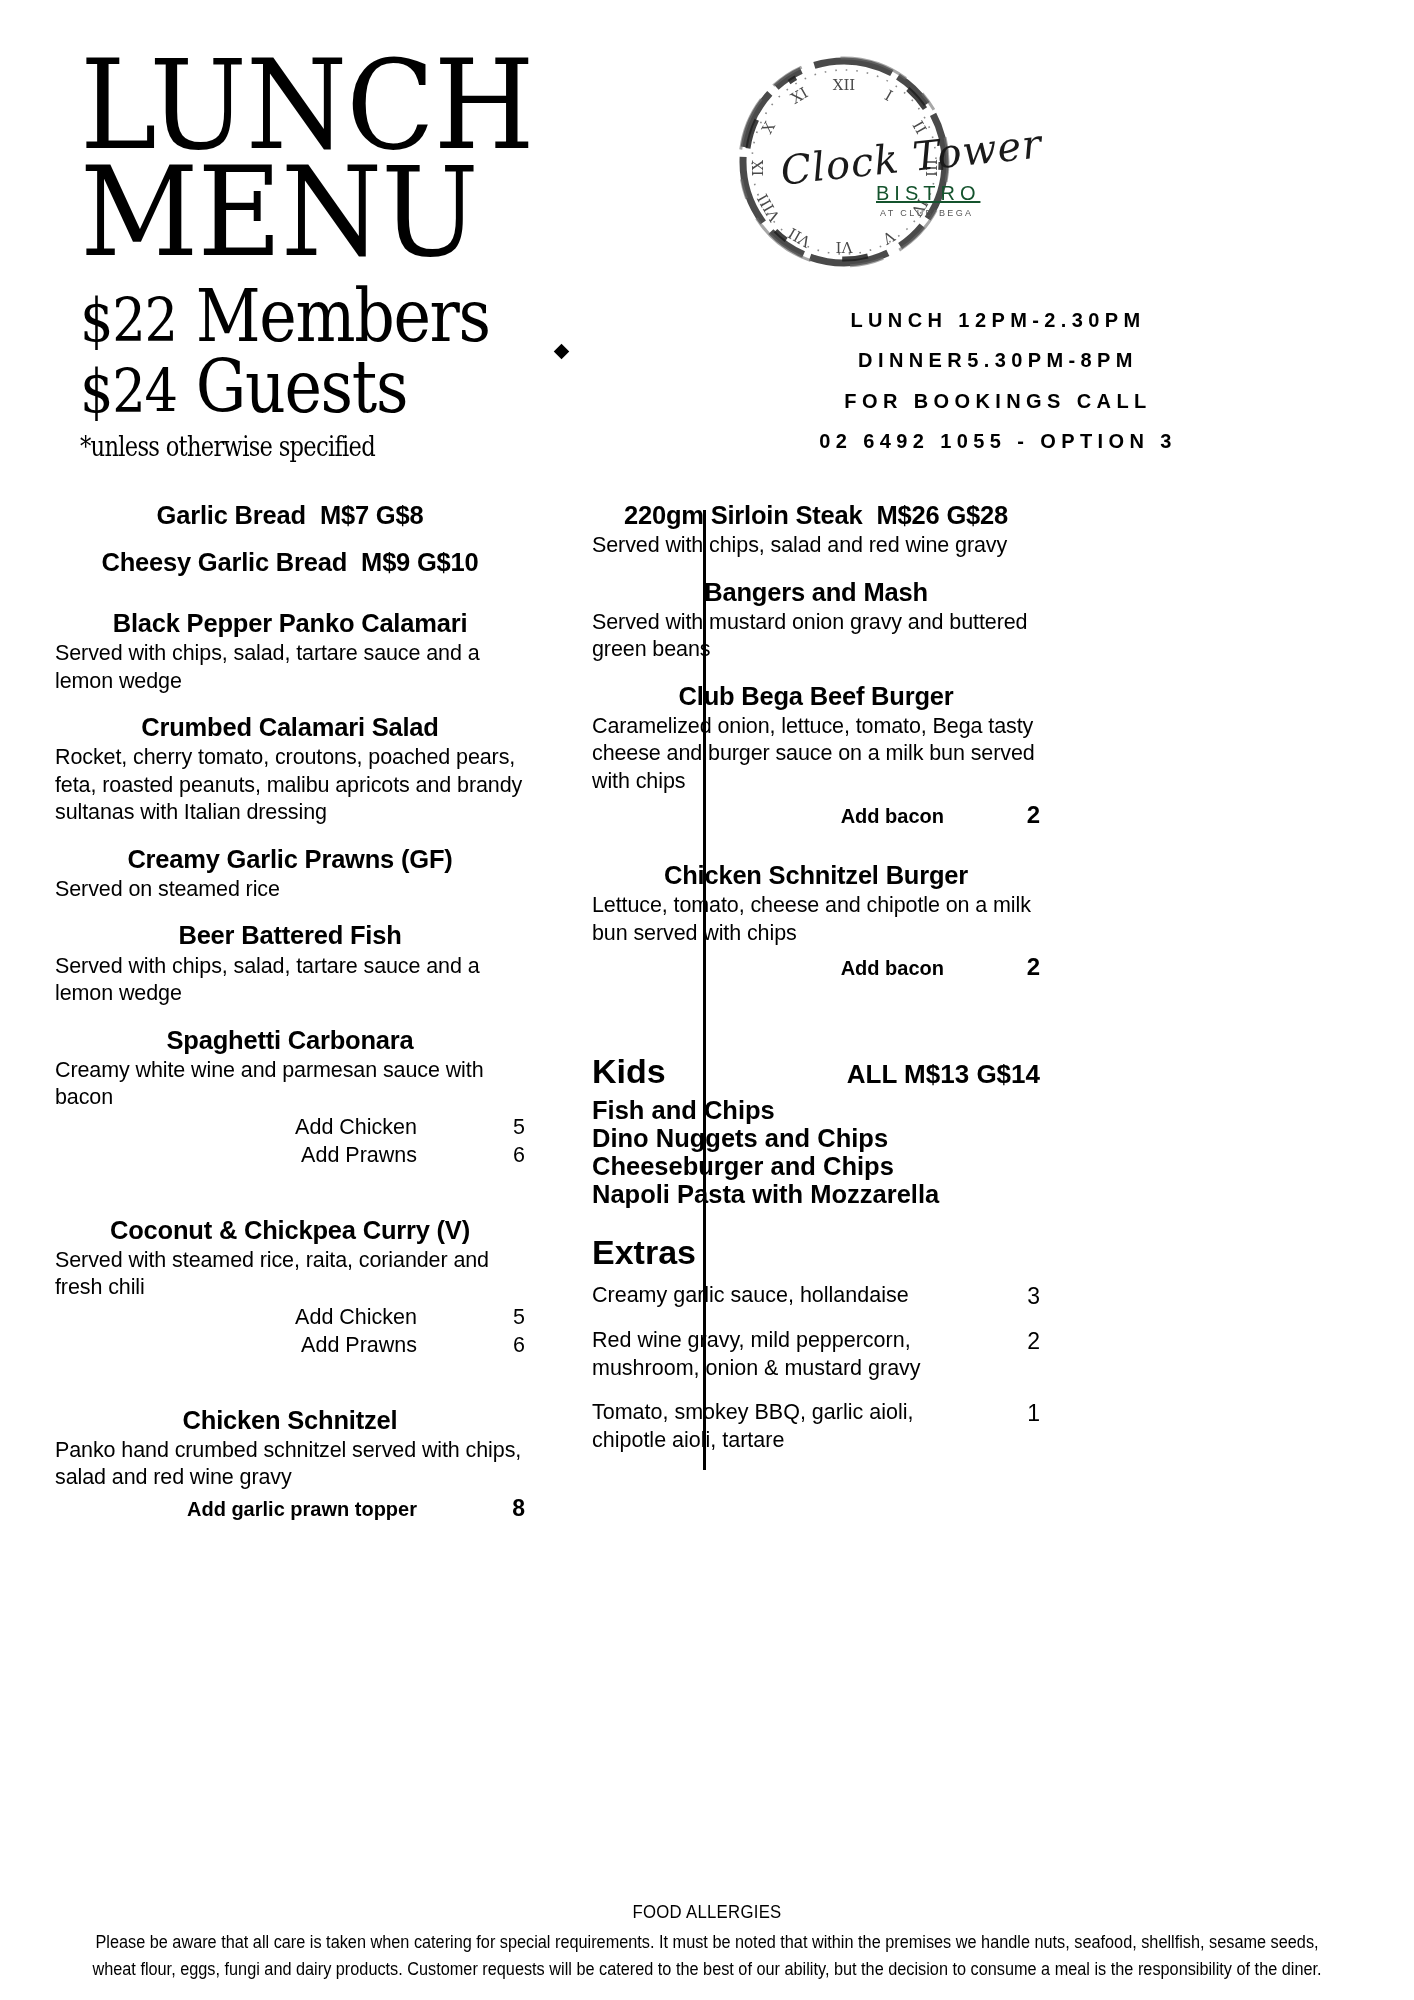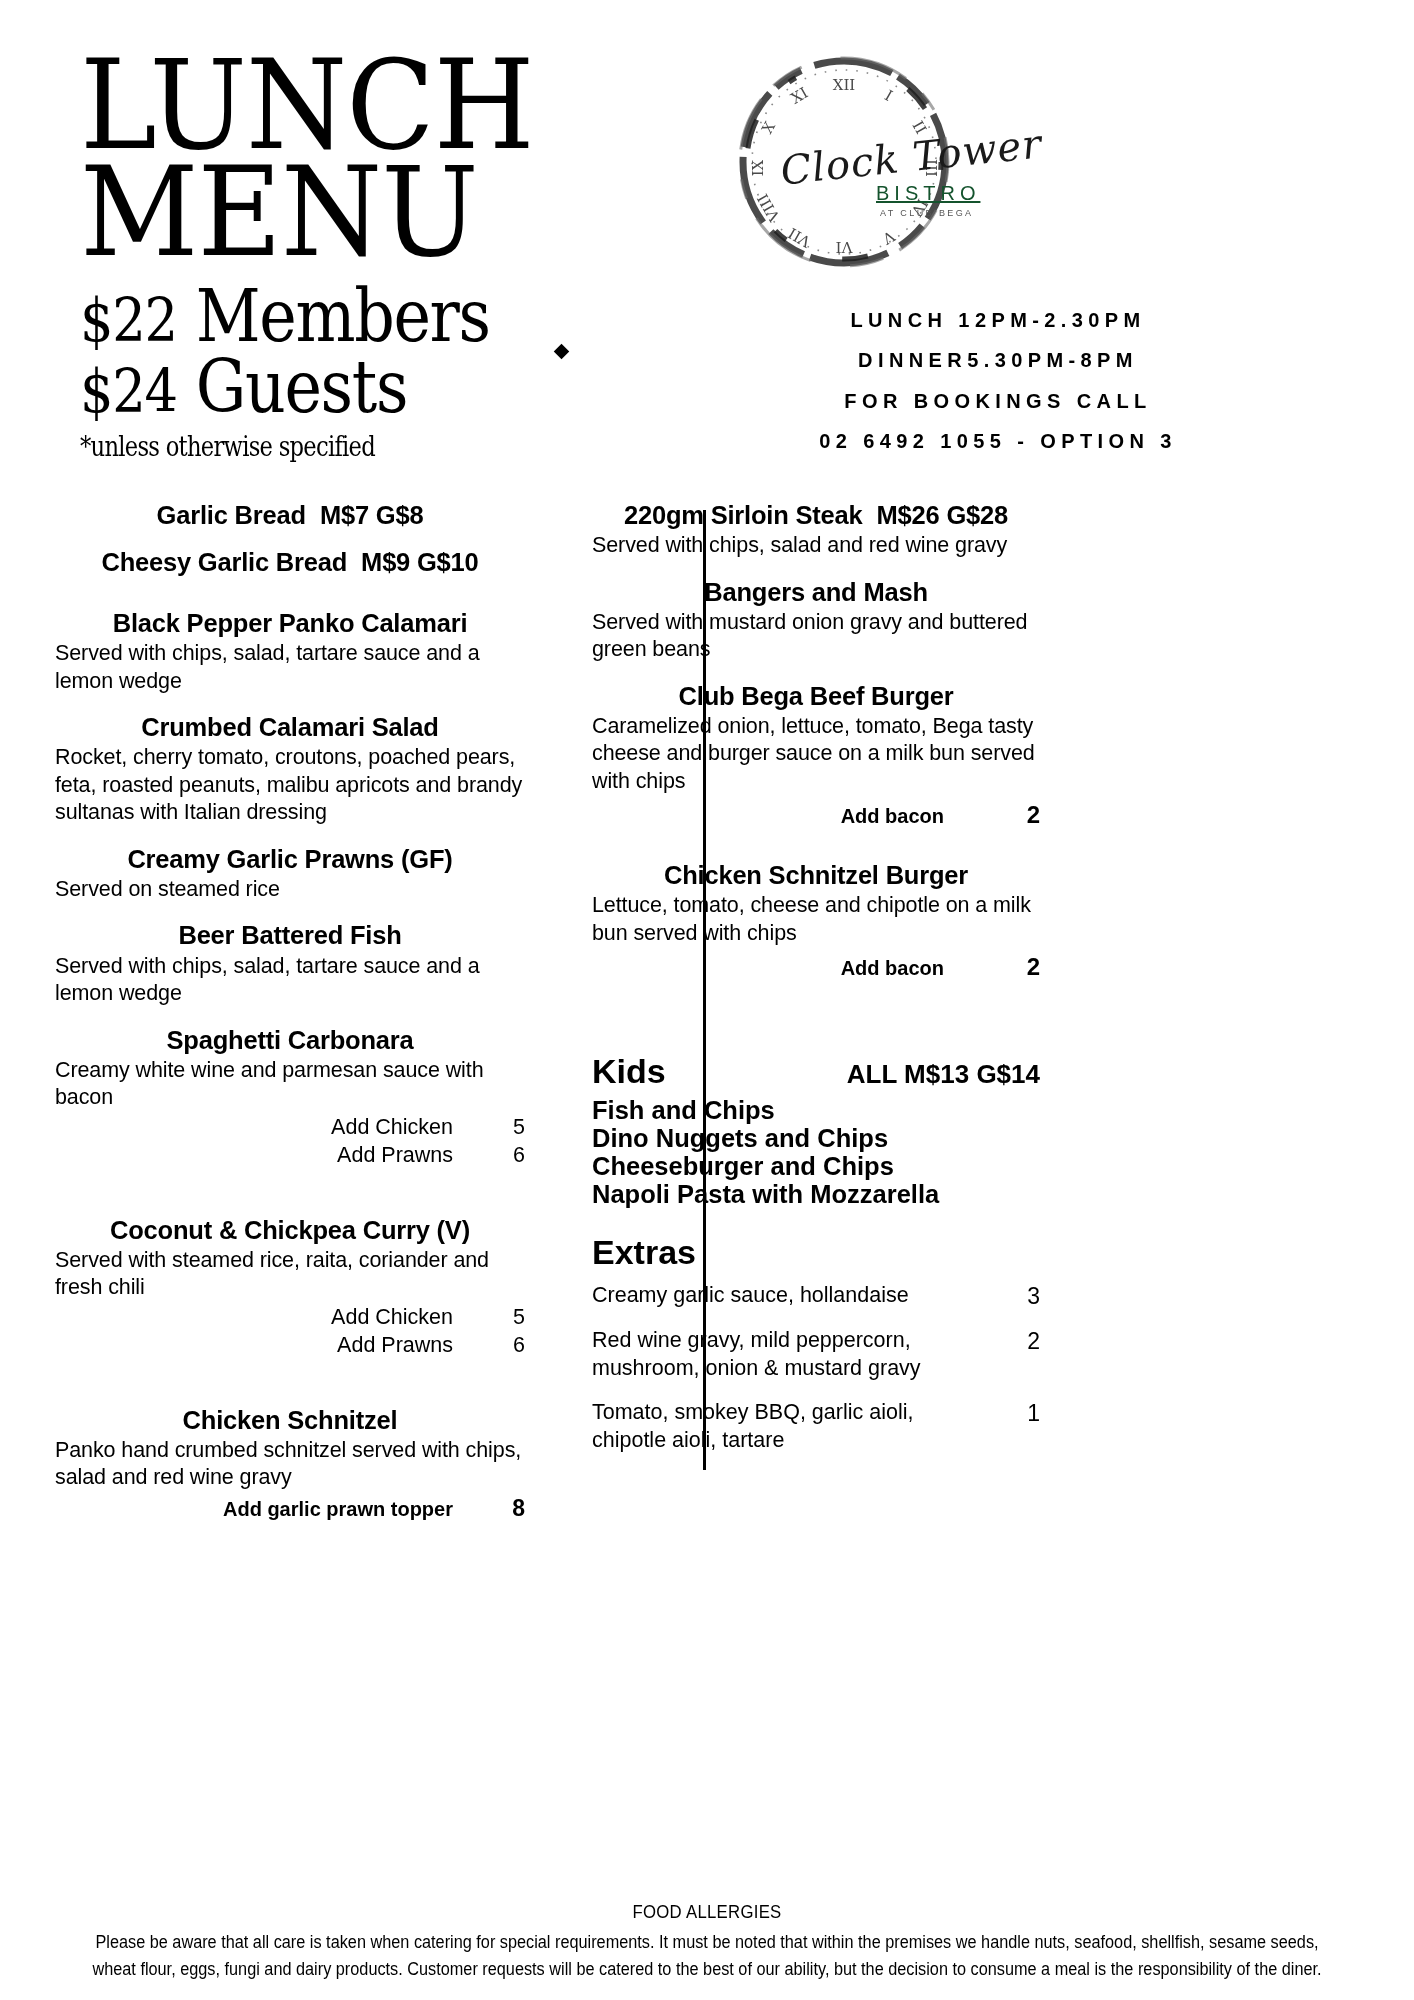--- a/index.html
+++ b/index.html
@@ -115,21 +115,21 @@
   .item-name { white-space: nowrap; }
   .item-name .gf { font-weight: bold; font-size: 25.5px; }
   .item-price { font-weight: bold; font-size: 25.5px; white-space: nowrap; padding-left: 14px; }
   .item-desc {
     font-size: 21.5px; line-height: 1.28; letter-spacing: -0.1px;
     margin-top: 2px;
   }
 
   .addon {
     display: flex; align-items: baseline;
-    font-size: 21.5px; margin-top: 3px;
+    font-size: 21.5px; margin-top: 3px; gap: 36px;
   }
   .addon .alabel { flex: 1; text-align: right; padding-right: 28px; }
   .addon .aval { width: 44px; text-align: right; }
   .addon.bold .alabel { font-weight: bold; font-size: 20px; }
   .addon.bold .aval { font-weight: bold; font-size: 23px; }
 
   .addon-right {
     display: flex; align-items: baseline;
     font-weight: bold; font-size: 20px; margin-top: 6px;
   }

